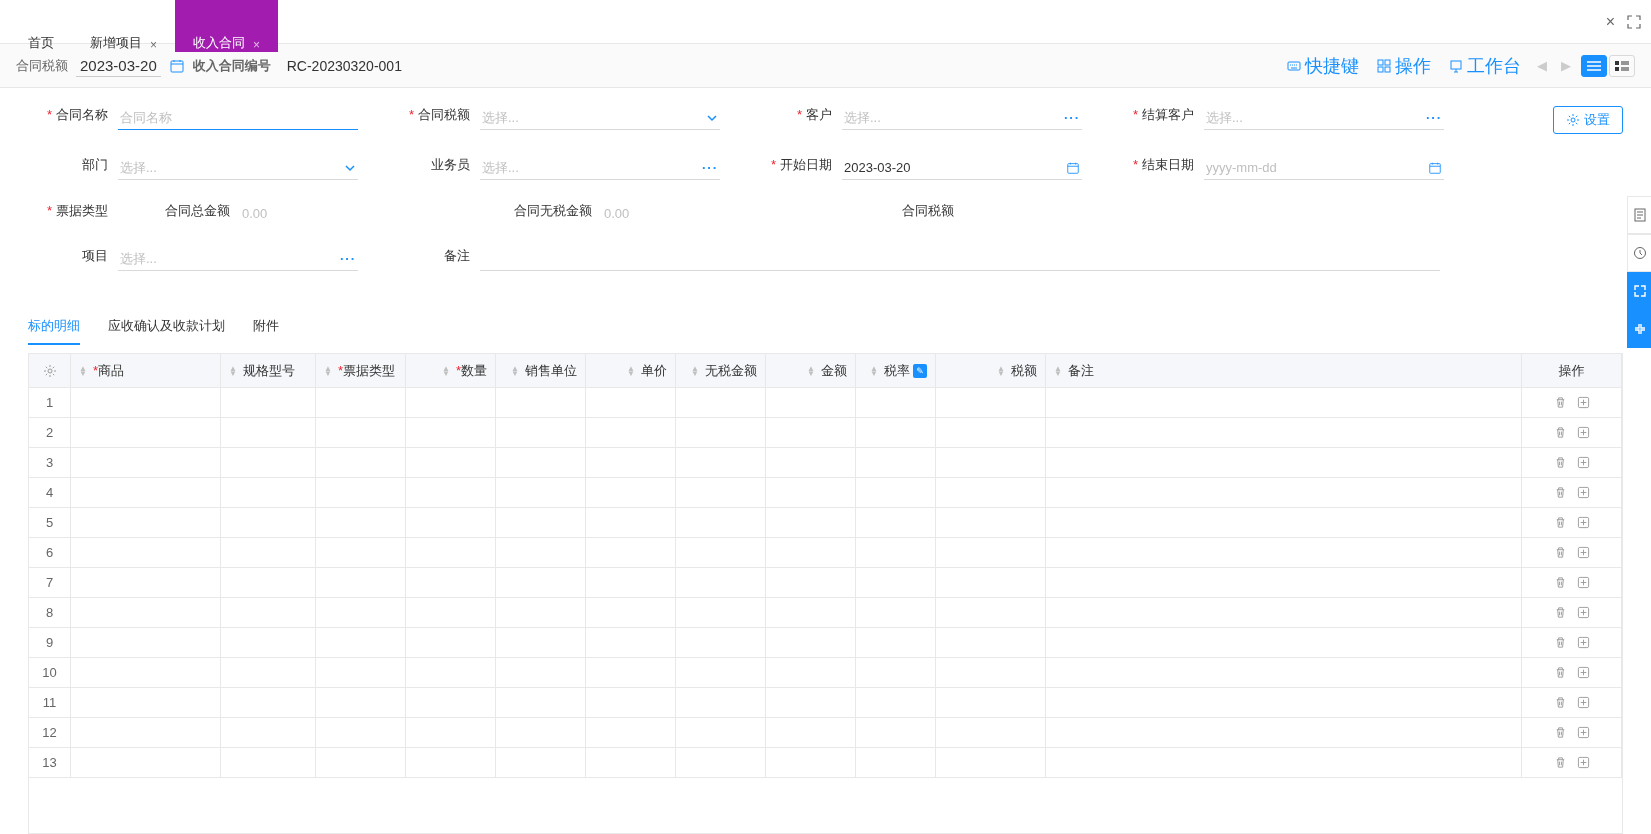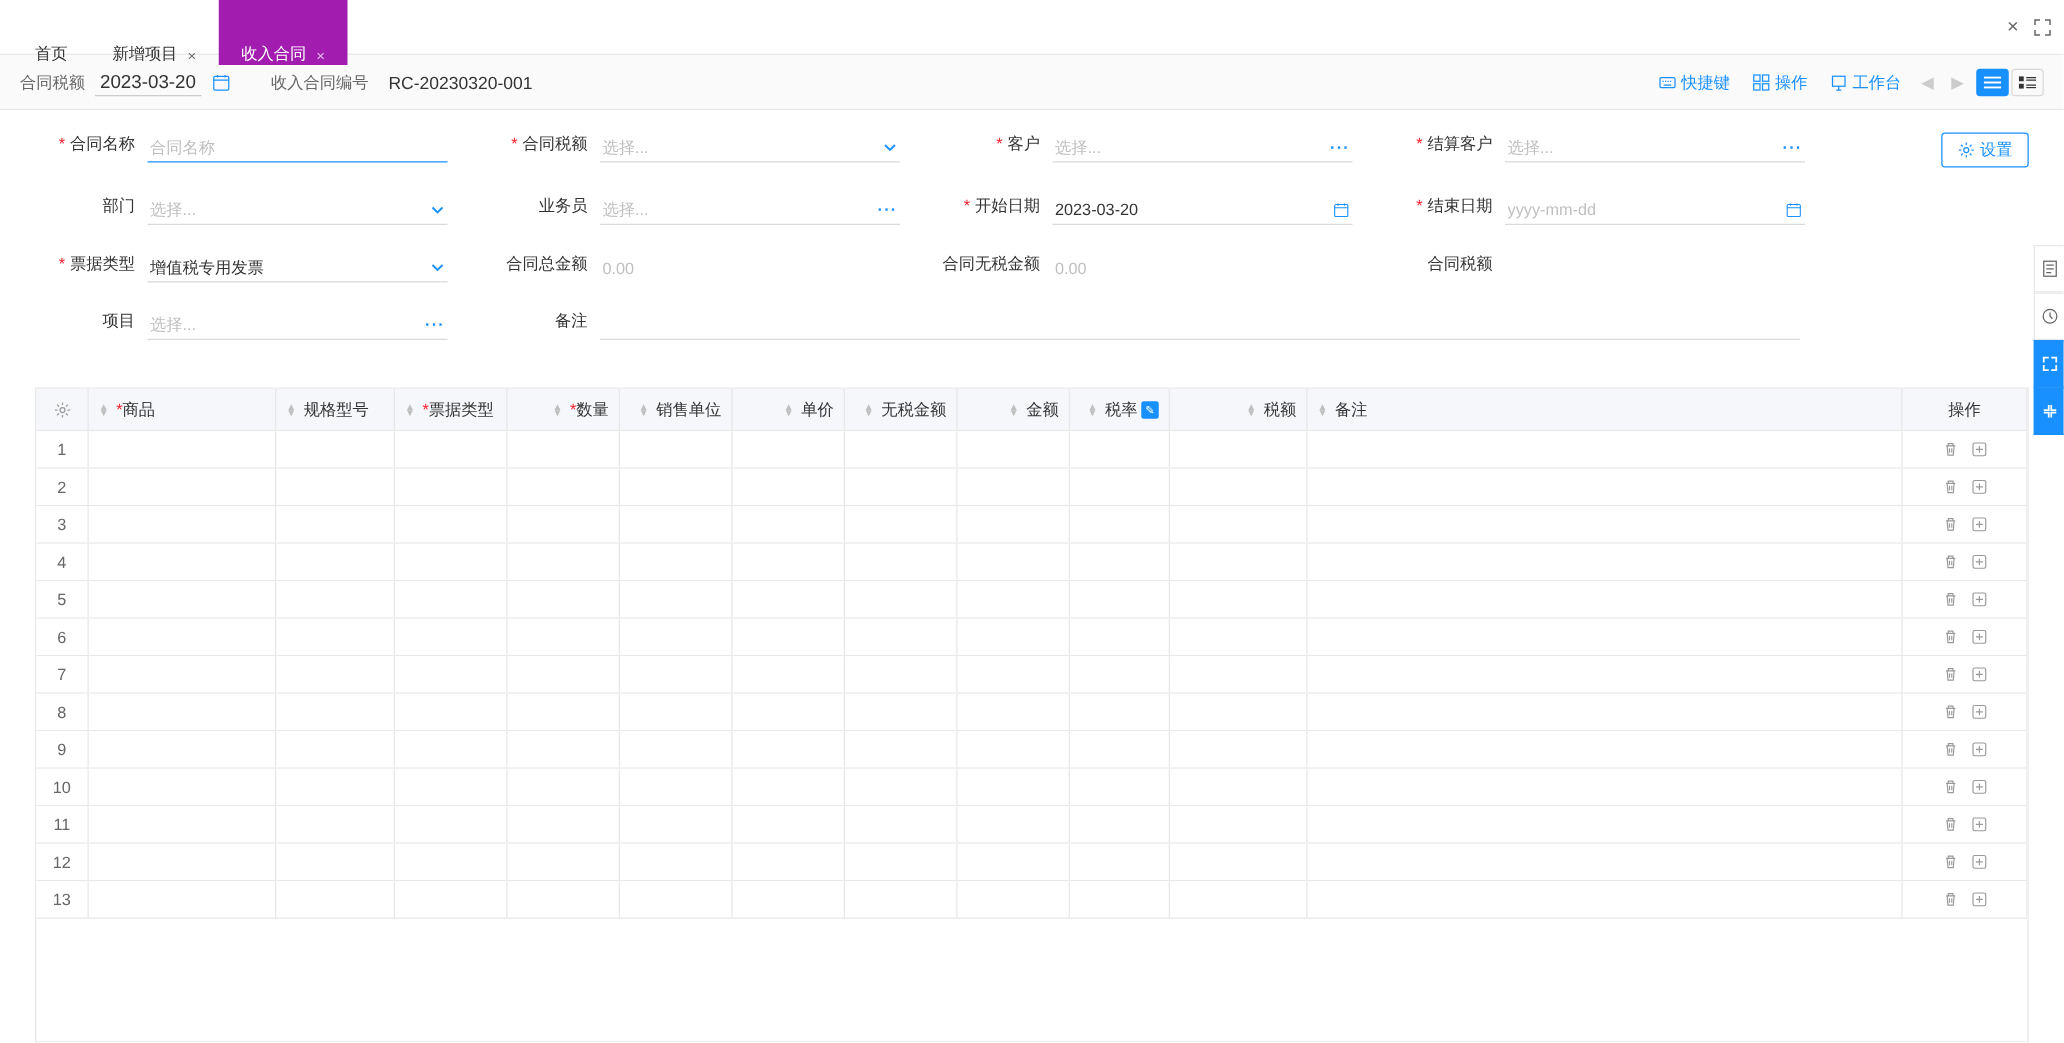--- a/index.html
+++ b/index.html
@@ -14,24 +14,24 @@
 .top-right { position: absolute; right: 10px; top: 0; height: 44px; display: flex; align-items: center; gap: 12px; }
 .x-btn { cursor: pointer; font-size: 16px; color: #666; }
 .fs-icon { font-size: 14px; color: #666; cursor: pointer; }
 
 
 .header-bar { display: flex; align-items: center; height: 44px; padding: 0 16px; background: #fafafa; border-bottom: 1px solid #e8e8e8; }
 .header-left { display: flex; align-items: center; gap: 8px; }
 .header-label { color: #666; }
 .date-val { font-size: 15px; color: #333; padding: 2px 4px; border-bottom: 1px solid #ccc; }
 .cal-icon-sm { width: 16px; height: 16px; cursor: pointer; color: #1890ff; }
-.contract-no-label { margin-left: 24px; color: #666; }
+.contract-no-label { margin-left: 0; color: #666; font-weight: bold; }
 .contract-no { margin-left: 8px; font-size: 14px; color: #333; }
 .header-right { margin-left: auto; display: flex; align-items: center; gap: 6px; }
-.hbtn { display: flex; align-items: center; gap: 4px; padding: 4px 6px; cursor: pointer; color: #1890ff; font-size: 13px; }
+.hbtn { display: flex; align-items: center; gap: 4px; padding: 4px 6px; cursor: pointer; color: #1890ff; font-size: 18px; }
 .icon-sm { width: 14px; height: 14px; }
 .nav-arrow { color: #ccc; cursor: pointer; font-size: 13px; padding: 0 4px; }
 .view-toggle { display: flex; gap: 2px; }
 .vtgl { width: 26px; height: 22px; border: 1px solid #d9d9d9; display: flex; align-items: center; justify-content: center; cursor: pointer; border-radius: 3px; }
 .vtgl.active { background: #1890ff; border-color: #1890ff; color: #fff; }
 
 
 .form-area { padding: 18px 28px 8px 28px; }
 .form-row { display: flex; gap: 32px; margin-bottom: 22px; }
 .form-field { display: flex; }
@@ -243,26 +243,20 @@
               <rect x="2" y="3" width="12" height="11" rx="1" stroke="currentColor" fill="none"></rect>
               <path d="M2 6h12M5 2v2M11 2v2" stroke="currentColor"></path>
             </svg>
         </div>
       </div>
     </div>
 
     <div class="form-row">
       <div class="form-field">
         <span class="field-label required">票据类型</span>
-        <div class="field-input">
-          <input value="增值税专用发票" style="">
-          <svg class="inp-icon" width="12" height="12" viewBox="0 0 12 12">
-              <path d="M2 4l4 4 4-4" stroke="currentColor" fill="none" stroke-width="1.5"></path>
-            </svg>
-        </div>
       </div>
       <div class="form-field">
         <span class="field-label">合同总金额</span>
         <div class="field-input" style="border-bottom:none">
           <span class="readonly-val">0.00</span>
         </div>
       </div>
       <div class="form-field">
         <span class="field-label">合同无税金额</span>
         <div class="field-input" style="border-bottom:none">
@@ -287,20 +281,25 @@
       </div>
       <div class="form-field">
         <span class="field-label">备注</span>
         <div class="field-input" style="width:960px">
           <input style="">
         </div>
       </div>
     </div>
   </div>
 
+  <div class="detail-tabs">
+    <div class="dtab active">标的明细</div>
+    <div class="dtab">应收确认及收款计划</div>
+    <div class="dtab">附件</div>
+  </div>
 
   <div class="table-wrap">
     <div class="tbl">
       <div class="thead">
         <div class="th gear-th">
           <svg class="gear-ic" width="14" height="14" viewBox="0 0 14 14">
               <circle cx="7" cy="7" r="2" stroke="currentColor" fill="none"></circle>
               <path d="M7 1v2M7 11v2M1 7h2M11 7h2M2.8 2.8l1.4 1.4M9.8 9.8l1.4 1.4M2.8 11.2l1.4-1.4M9.8 4.2l1.4-1.4" stroke="currentColor"></path>
             </svg>
         </div>

